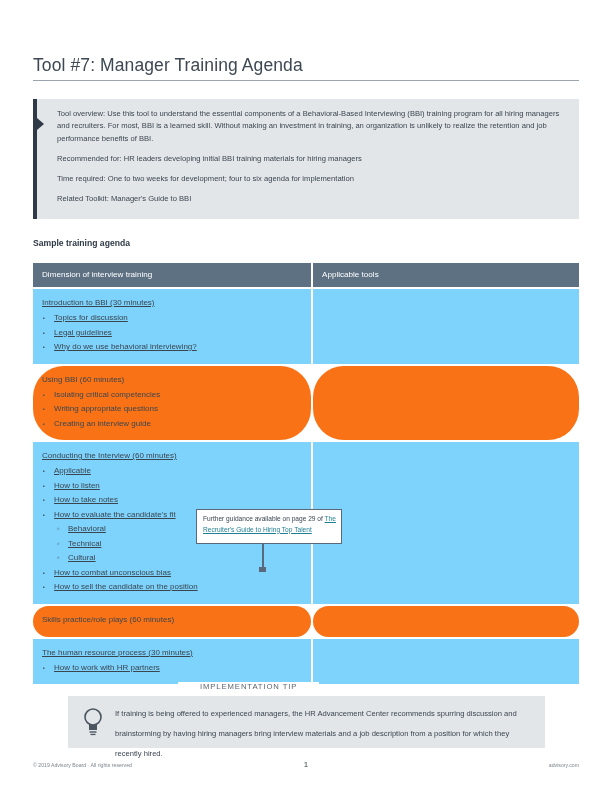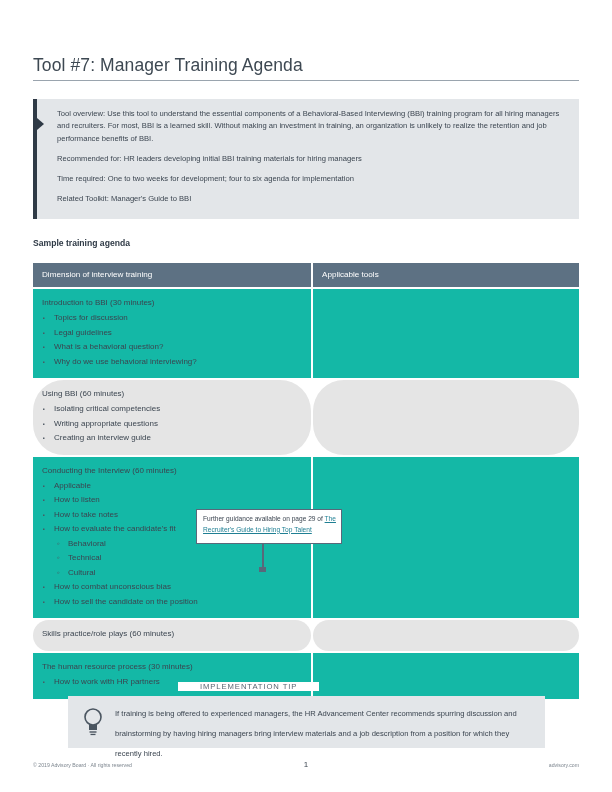--- a/index.html
+++ b/index.html
@@ -112,22 +112,22 @@
     background: #5d7183;
     color: #ffffff;
     font-size: 8.1px;
     padding: 7px 8px 7px 9px;
     box-sizing: border-box;
     height: 24px;
     line-height: 9px;
   }
   .hdr { margin-bottom: 2px; }
 
-  .shade-dark .col-a, .shade-dark .col-b { background: #14b8a6; }
-  .shade-light .col-a, .shade-light .col-b { background: #e5e5e5; border-radius: 31px; }
+  .shade-dark .col-a, .shade-dark .col-b { background: #7dd3fc; text-decoration: underline; }
+  .shade-light .col-a, .shade-light .col-b { background: #f97316; border-radius: 31px; }
 
   .cell {
     box-sizing: border-box;
     padding: 8px 9px 9px 9px;
     font-size: 8px;
     color: #3b4550;
   }
   .cell .cell-title {
     margin: 0 0 3px 0;
     line-height: 11px;
@@ -285,21 +285,20 @@
       <div class="col-a">Dimension of interview training</div>
       <div class="col-b">Applicable tools</div>
     </div>
     <div id="table-body">
         <div class="tbl-row shade-dark">
           <div class="col-a cell">
             <p class="cell-title">Introduction to BBI (30 minutes)</p>
             <ul>
               <li>Topics for discussion</li>
               <li>Legal guidelines</li>
-              <li>What is a behavioral question?</li>
               <li>Why do we use behavioral interviewing?</li>
             </ul>
           </div>
           <div class="col-b cell"></div>
         </div>
         <div class="tbl-row shade-light">
           <div class="col-a cell">
             <p class="cell-title">Using BBI (60 minutes)</p>
             <ul>
               <li>Isolating critical competencies</li>

